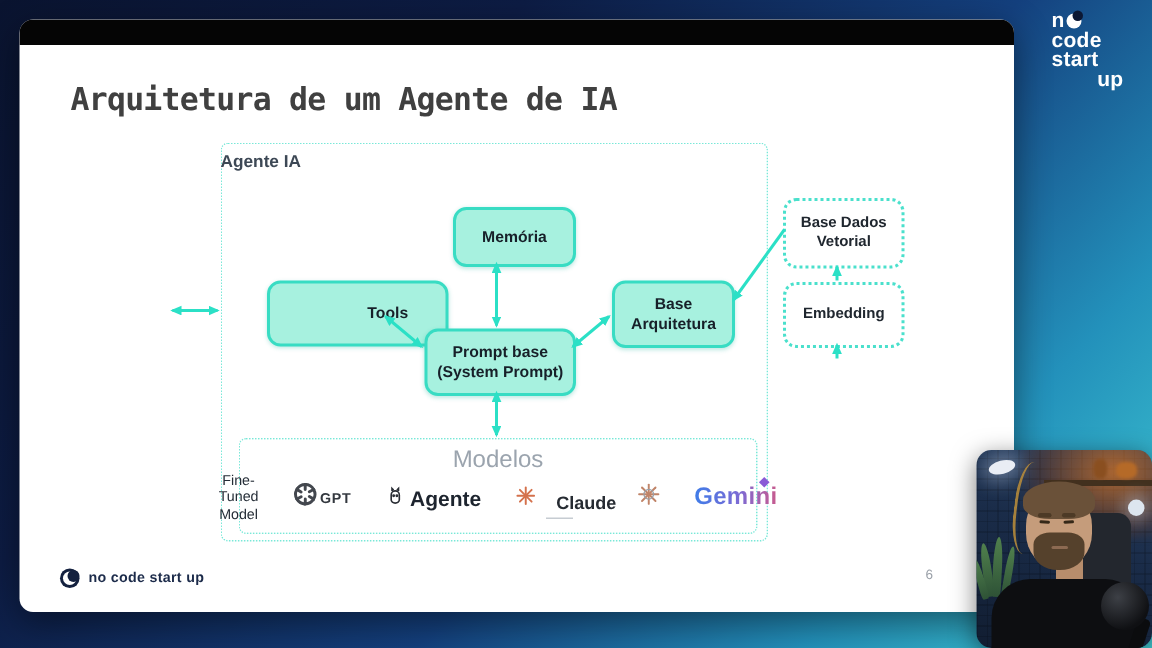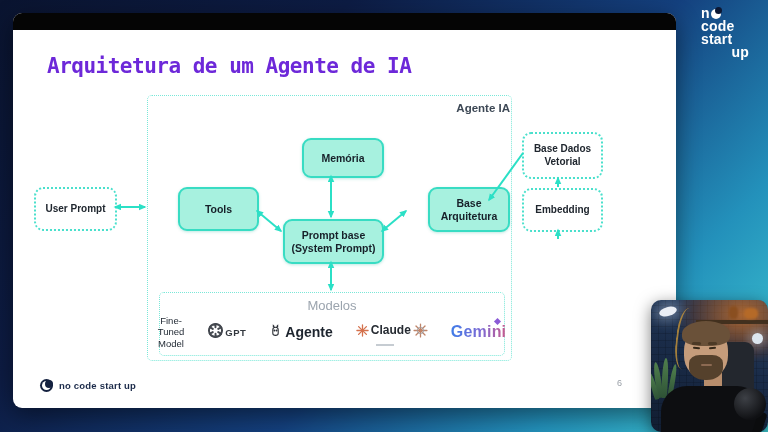--- a/index.html
+++ b/index.html
@@ -11,68 +11,68 @@
   
   .slide{
     position:absolute;left:13px;top:13px;width:663px;height:395px;
     background:#ffffff;border-radius:9px;overflow:hidden;
     box-shadow:0 8px 24px rgba(0,0,0,.45);
   }
   .slide-topbar{position:absolute;left:0;top:0;width:100%;height:17px;background:#050505;}
   .slide-title{
     position:absolute;left:34px;top:41px;
     font-family:"DejaVu Sans Mono",monospace;font-weight:bold;font-size:21px;
-    color:#6d28d9;letter-spacing:-0.5px;white-space:nowrap;
+    color:#404040;letter-spacing:-0.5px;white-space:nowrap;
   }
   
   .agent-container{
     position:absolute;left:134px;top:82px;width:363px;height:264px;
     border:1.5px dotted #79e8d8;border-radius:5px;
   }
   .agent-label{
-    position:absolute;left:134px;top:89px;width:363px;text-align:right;
+    position:absolute;left:134px;top:89px;width:363px;text-align:left;
     font-size:11.5px;font-weight:bold;color:#3d4855;
   }
   .solid-box{
     position:absolute;background:#a7f1df;border:2px solid #38dcc3;border-radius:9px;
     display:flex;flex-direction:column;align-items:center;justify-content:center;
     font-size:10.5px;font-weight:bold;color:#172029;text-align:center;line-height:1.2;
     box-shadow:0 1px 3px rgba(40,180,160,.3);
   }
   .dotted-box{
     position:absolute;background:#ffffff;border:2px dotted #4ae0cc;border-radius:9px;
     display:flex;flex-direction:column;align-items:center;justify-content:center;
     font-size:10px;font-weight:bold;color:#20272f;text-align:center;line-height:1.25;
   }
   .box-memoria{left:279px;top:125px;width:78px;height:36px;margin-left:10px;}
-  .box-tools{left:165px;top:174px;width:77px;height:40px;}
+  .box-tools{left:165px;top:174px;width:77px;height:40px;padding-left:40px;}
   .box-prompt{left:270px;top:206px;width:97px;height:41px;}
-  .box-conhec{left:395px;top:174px;width:78px;height:41px;margin-left:20px;}
+  .box-conhec{left:395px;top:174px;width:78px;height:41px;}
   .box-userprompt{left:21px;top:174px;width:79px;height:40px;}
   .box-bdv{left:509px;top:119px;width:77px;height:43px;}
   .box-embedding{left:509px;top:175px;width:77px;height:40px;}
   .box-dados{left:509px;top:227px;width:77px;height:40px;}
   
   .modelos-box{
     position:absolute;left:146px;top:279px;width:344px;height:62px;
     border:1.5px dotted #79e8d8;border-radius:5px;background:#fff;
   }
   .modelos-label{
     position:absolute;left:0;top:5px;width:100%;text-align:center;
-    font-size:13px;color:#9ba4ae;font-weight:normal;
+    font-size:16px;color:#9ba4ae;font-weight:normal;
   }
   .modelos-items{
     position:absolute;left:0;top:22px;width:100%;display:flex;
     justify-content:center;align-items:center;gap:23px;
   }
   .ft-model{font-size:9.5px;font-weight:normal;color:#242c36;text-align:center;line-height:1.2;}
   .gpt-item{display:flex;flex-direction:row;align-items:center;gap:1px;text-align:center;}
   .gpt-label{font-size:9.5px;font-weight:bold;color:#33383f;letter-spacing:.5px;}
   .llama-item{display:flex;align-items:center;gap:3px;font-size:14px;font-weight:600;color:#1d242e;}
-  .claude-item{display:flex;align-items:flex-start;gap:2px;position:relative;}
+  .claude-item{display:flex;align-items:flex-end;gap:14px;position:relative;}
   .claude-label{font-size:12px;font-weight:bold;color:#262b32;}
   .claude-bar{position:absolute;left:20px;bottom:-4px;width:18px;height:1.5px;background:#c6ccd2;}
   .gemini-item{position:relative;}
   .gemini-text{font-size:16px;font-weight:bold;color:#5f7fd8;letter-spacing:.2px;}
   @supports (-webkit-background-clip: text){
     .gemini-text{
       background:linear-gradient(90deg,#3f7ce8 0%,#7d6ad4 55%,#c85b8e 100%);
       -webkit-background-clip:text;background-clip:text;-webkit-text-fill-color:transparent;
     }
   }
@@ -159,23 +159,20 @@
   </div>
   <div class="solid-box box-prompt">
     <span>Prompt base</span>
     <span>(System Prompt)</span>
   </div>
   <div class="solid-box box-conhec">
     <span>Base</span>
     <span>Arquitetura</span>
   </div>
 
-  <div class="dotted-box box-userprompt">
-    <span>User Prompt</span>
-  </div>
   <div class="dotted-box box-bdv">
     <span>Base Dados</span>
     <span>Vetorial</span>
   </div>
   <div class="dotted-box box-embedding">
     <span>Embedding</span>
   </div>
 
   <div class="modelos-box">
     <div class="modelos-label">Modelos</div>

